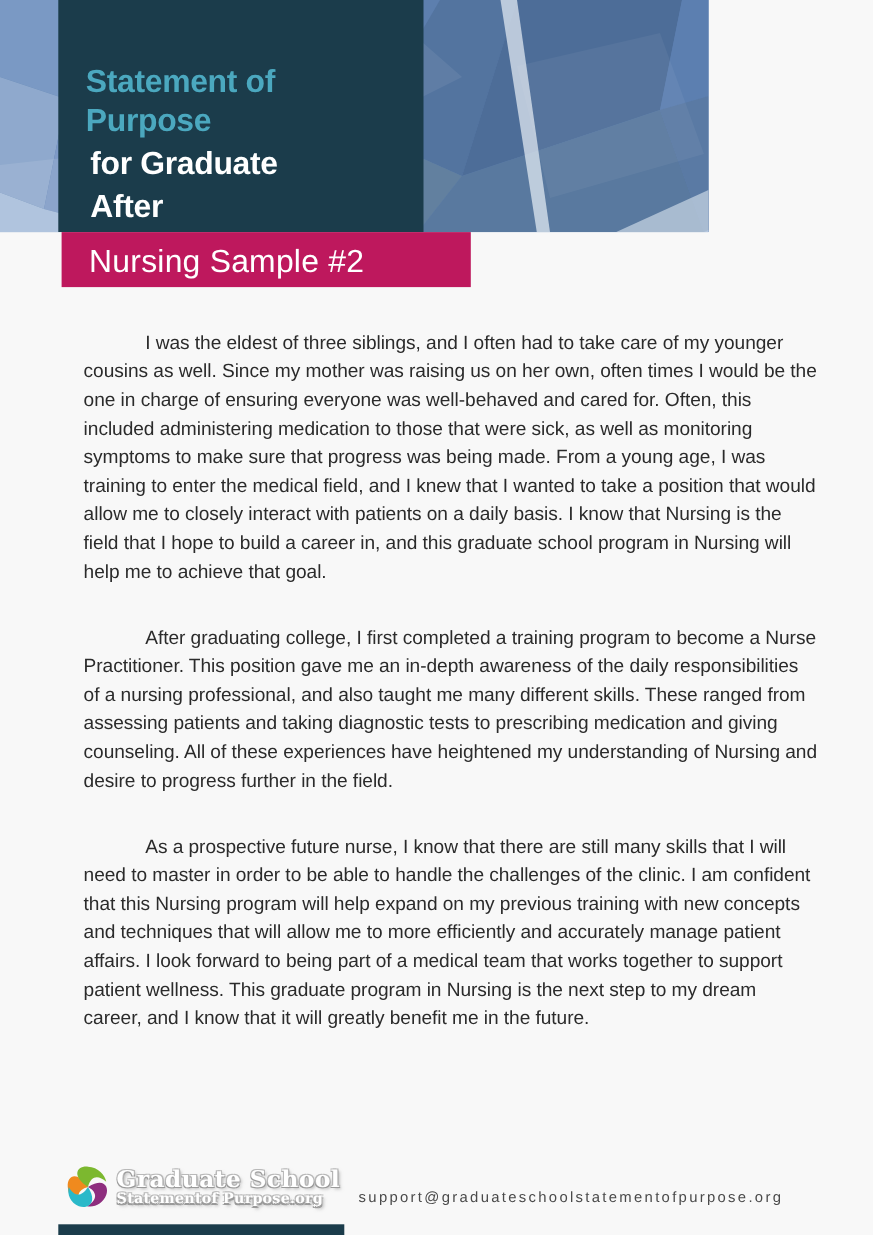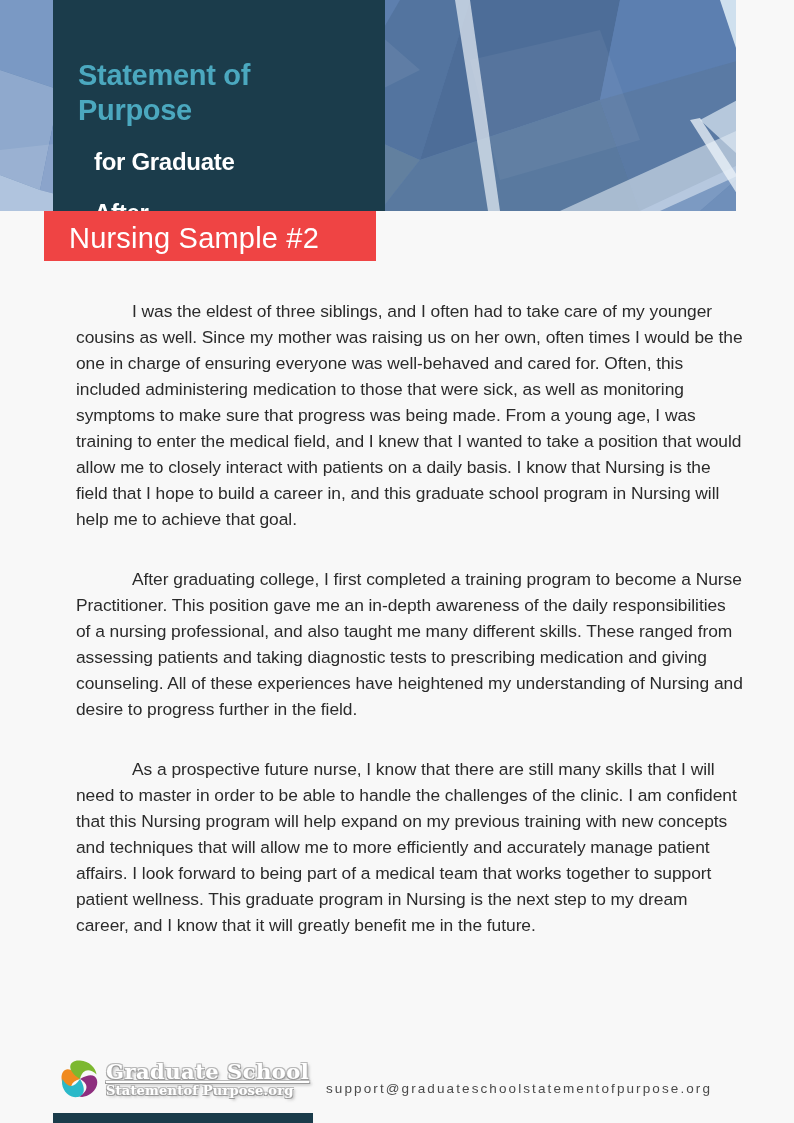--- a/index.html
+++ b/index.html
@@ -12,21 +12,21 @@
     background: #f8f8f8;
     font-family: "Liberation Sans", sans-serif;
     overflow: hidden;
     position: relative;
   }
 
   
   .header {
     position: absolute;
     top: 0; left: 0;
-    width: 736px;
+    width: 644px;
     height: 211px;
     overflow: hidden;
     background: #6d8fc0;
   }
   .poly-bg {
     position: absolute;
     top: 0; left: 0;
     width: 794px;
     height: 211px;
     display: block;
@@ -45,34 +45,34 @@
   .title-line1 {
     color: #4ba8bf;
     font-size: 29px;
     font-weight: bold;
     line-height: 35px;
     letter-spacing: -0.3px;
     margin: 0;
   }
   .title-line2 {
     color: #ffffff;
-    font-size: 24px;
+    font-size: 29px;
     font-weight: bold;
     line-height: 35px;
     letter-spacing: -0.3px;
-    margin: 16px;
+    margin: 4px;
   }
 
   .subtitle-bar {
     position: absolute;
     top: 211px;
-    left: 44px;
-    width: 332px;
+    left: 56px;
+    width: 372px;
     height: 50px;
-    background: #ef4444;
+    background: #be185d;
     box-sizing: border-box;
     padding: 5px 0 0 25px;
   }
   .subtitle-text {
     color: #ffffff;
     font-size: 29px;
     font-weight: 300;
     line-height: 44px;
     letter-spacing: 0.2px;
     margin: 0;
@@ -127,21 +127,20 @@
     font-size: 21px;
     color: #ffffff;
     letter-spacing: 0.5px;
     text-shadow:
       -1px -1px 0 #b9b9b9,
        1px -1px 0 #b9b9b9,
       -1px  1px 0 #9a9a9a,
        1px  1px 0 #9a9a9a,
        2px  2px 3px rgba(120,120,120,0.55);
     white-space: nowrap;
-    text-decoration: underline;
   }
   .logo-sub {
     font-family: "DejaVu Serif", serif;
     font-weight: bold;
     font-size: 13px;
     color: #ffffff;
     letter-spacing: 0.2px;
     margin-top: 2px;
     text-shadow:
       -1px -1px 0 #b9b9b9,

